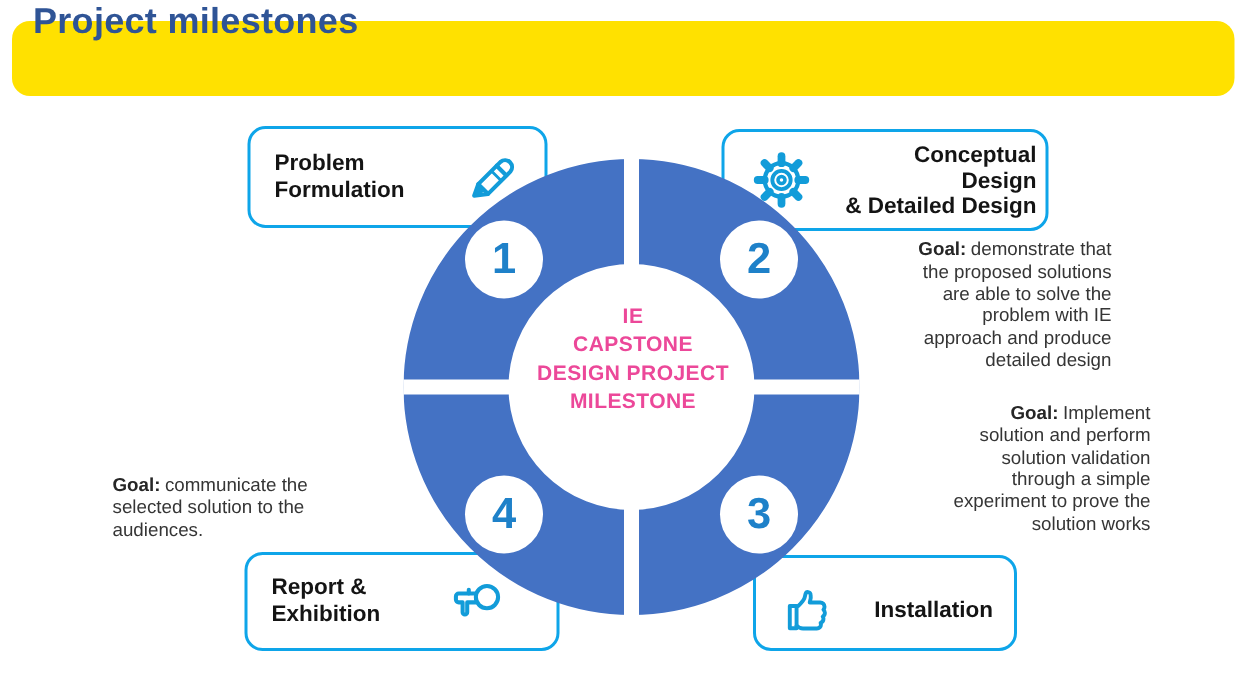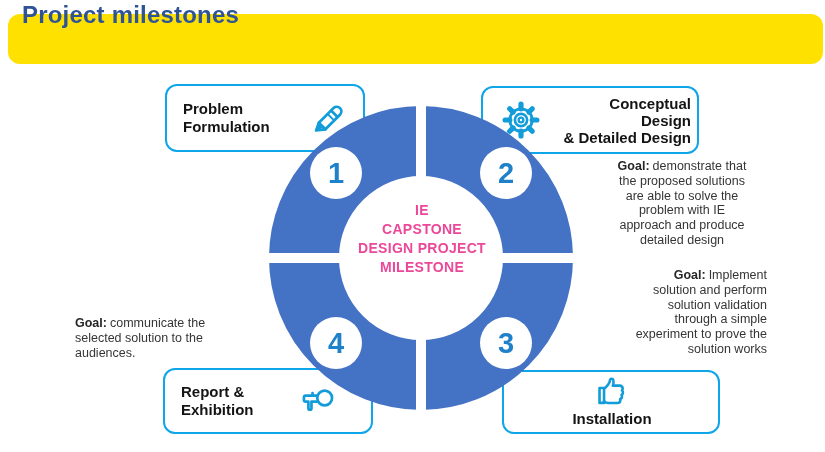--- a/index.html
+++ b/index.html
@@ -16,38 +16,38 @@
   .mbox{position:absolute;background:#fff;border:2px solid #0ea5e9;border-radius:12px;
     display:flex;align-items:center;box-sizing:border-box;z-index:1;}
   .mbox .label{font-size:15px;font-weight:700;color:#141414;line-height:18px;}
   .mbox .icon{flex:0 0 auto;display:flex;align-items:center;justify-content:center;color:#129CD9;}
   #box-1{left:165px;top:84px;width:200px;height:68px;padding:0 16px 0 16px;}
   #box-1 .icon{margin-left:auto;}
   #box-2{left:481px;top:86px;width:218px;height:68px;padding:0 6px 0 18px;}
   #box-2 .label{flex:1;text-align:right;line-height:17px;}
   #box-3{left:163px;top:368px;width:210px;height:66px;padding:0 34px 0 16px;}
   #box-3 .icon{margin-left:auto;}
-  #box-4{left:502px;top:370px;width:218px;height:64px;padding:0 14px 0 16px;flex-direction:column;}
+  #box-4{left:502px;top:370px;width:176px;height:64px;padding:10px 14px 0 16px;}
   #box-4 .label{flex:1;text-align:right;}
   
   #donut{position:absolute;left:269px;top:106px;z-index:2;}
   .badge{position:absolute;width:52px;height:52px;border-radius:50%;background:#fff;
     z-index:3;display:flex;align-items:center;justify-content:center;
     font-size:29px;font-weight:700;color:#1E81C9;}
   #badge-1{left:310px;top:147px;}
   #badge-2{left:480px;top:147px;}
   #badge-3{left:480px;top:317px;}
   #badge-4{left:310px;top:317px;}
   .center-text{position:absolute;left:341px;top:201px;width:162px;z-index:3;
     text-align:center;font-size:14px;font-weight:700;color:#ec4899;line-height:19px;letter-spacing:.3px;}
   
   .goal{position:absolute;font-size:12.5px;line-height:14.8px;color:#353535;z-index:1;}
   .goal b{color:#262626;display:inline-block;margin-right:3px;}
   #goal-1{left:75px;top:158px;width:150px;text-align:left;}
-  #goal-2{left:597px;top:159px;width:170px;text-align:center;}
+  #goal-2{left:571px;top:159px;width:170px;text-align:right;}
   #goal-3{left:597px;top:268px;width:170px;text-align:right;}
   #goal-4{left:75px;top:316px;width:152px;text-align:left;}
   svg{display:block;}
 </style>
 </head>
 <body>
 
 <div id="slide">
 
   <div class="banner"></div>

